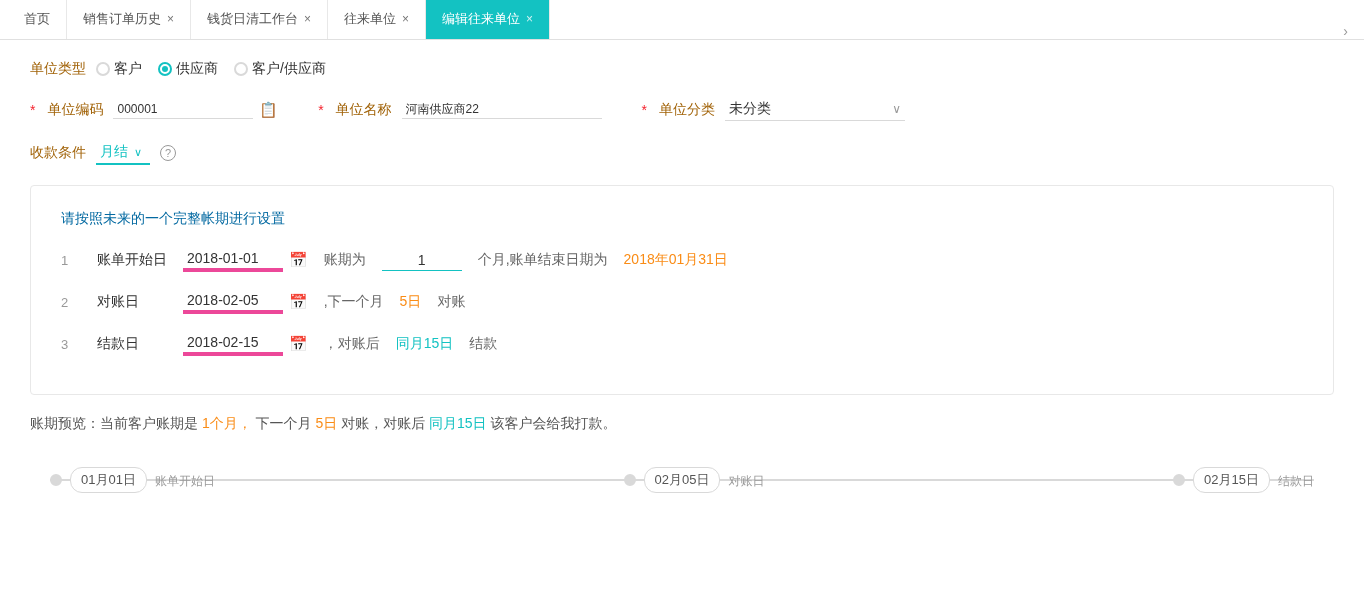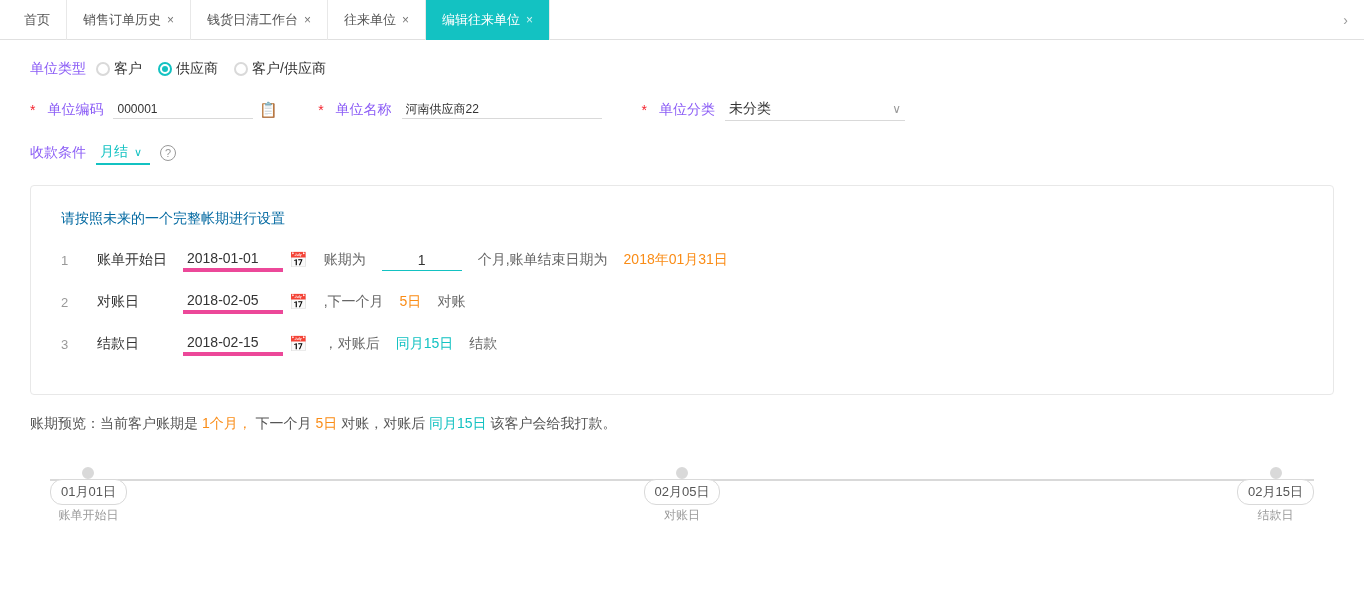--- a/index.html
+++ b/index.html
@@ -1,21 +1,21 @@
 <!DOCTYPE html>
 <html><head>
   <meta charset="utf-8">
   <style>
     * { box-sizing: border-box; margin: 0; padding: 0; }
     body { font-family: 'Microsoft YaHei', Arial, sans-serif; font-size: 14px; color: #333; background: #f5f5f5; }
 
     
     .tabs-bar {
       display: flex;
-      align-items: center;
+      align-items: flex-end;
       background: #fff;
       border-bottom: 1px solid #e0e0e0;
       height: 40px;
       padding: 0 8px;
     }
     .tab {
       display: flex;
       align-items: center;
       padding: 0 16px;
       height: 40px;
@@ -50,21 +50,21 @@
     }
 
     
     .form-row {
       display: flex;
       align-items: center;
       margin-bottom: 20px;
       gap: 10px;
     }
     .form-label {
-      color: #8b5cf6;
+      color: #a16207;
       white-space: nowrap;
     }
     .required-star {
       color: #f5222d;
       margin-right: 2px;
     }
 
     
     .radio-group {
       display: flex;
@@ -251,23 +251,23 @@
     }
     .timeline-items {
       display: flex;
       width: 100%;
       justify-content: space-between;
       position: relative;
       z-index: 1;
     }
     .timeline-item {
       display: flex;
-      flex-direction: column;
-      align-items: center;
-      gap: 0;
+      flex-direction: row;
+      align-items: center;
+      gap: 8px;
     }
     .timeline-dot {
       width: 12px;
       height: 12px;
       border-radius: 50%;
       background: #d9d9d9;
       border: 2px solid #d9d9d9;
     }
     .timeline-dot.start {
       background: #d9d9d9;

